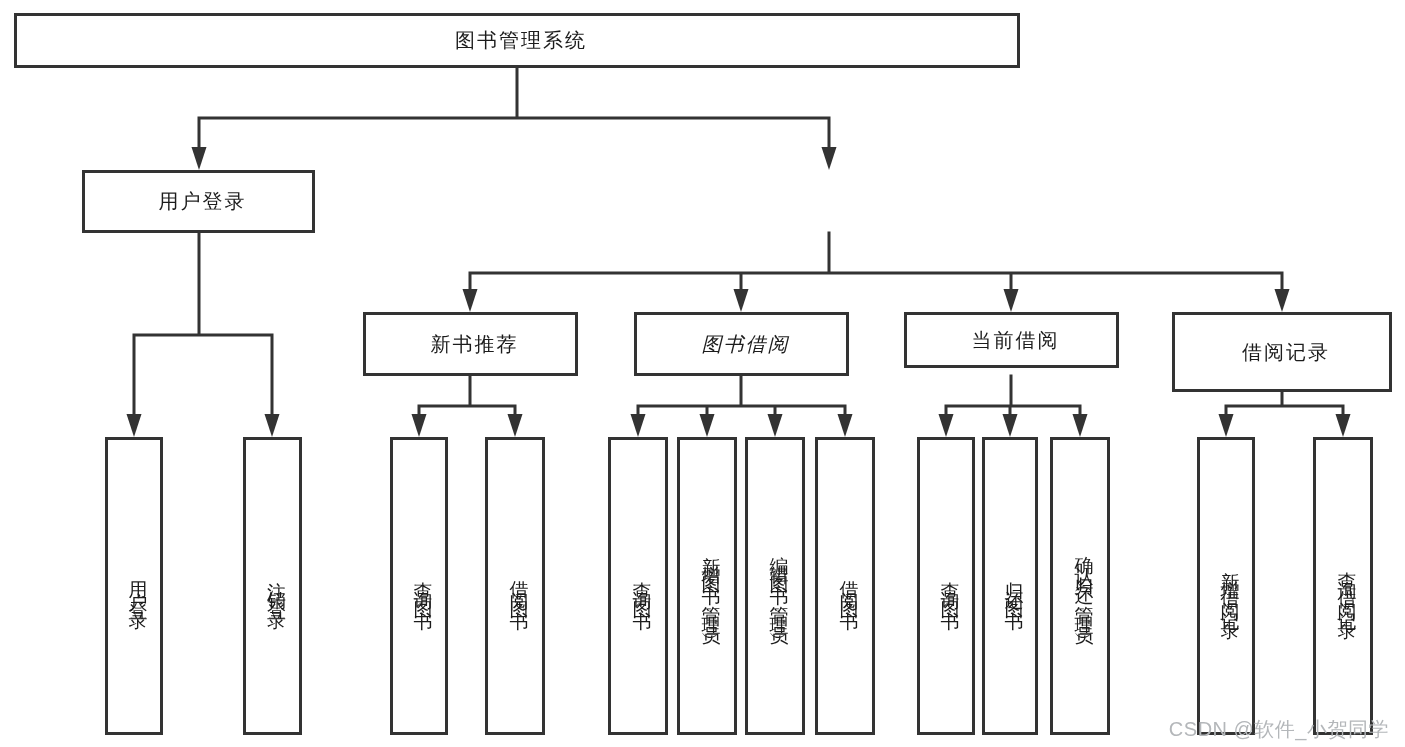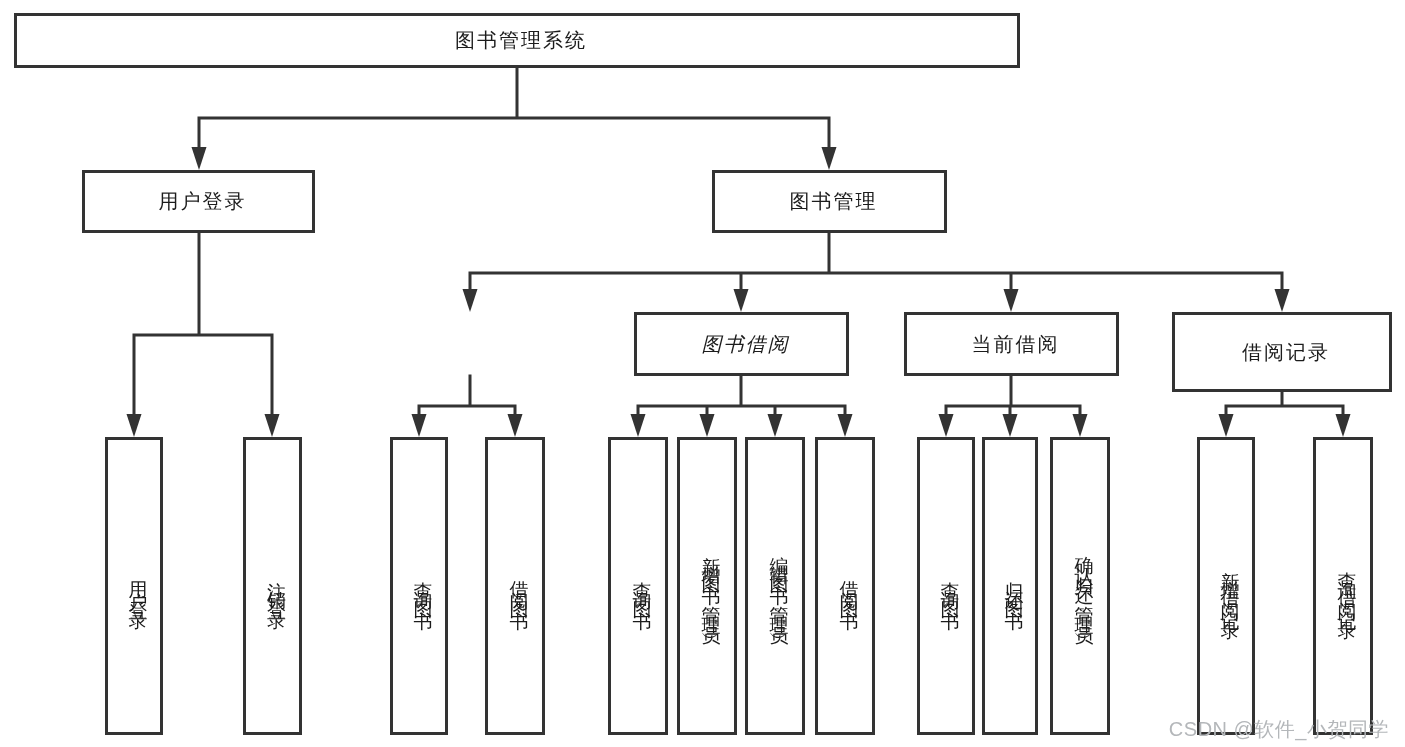--- a/index.html
+++ b/index.html
@@ -96,24 +96,24 @@
       <polygon points="1002.5,414 1017.5,414 1010,437"></polygon>
       <polygon points="1072.5,414 1087.5,414 1080,437"></polygon>
       <polygon points="1218.5,414 1233.5,414 1226,437"></polygon>
       <polygon points="1335.5,414 1350.5,414 1343,437"></polygon>
     </g>
   </svg>
 
   <div class="node h" style="left:14px; top:13px; width:1006px; height:55px;">图书管理系统</div>
 
   <div class="node h" style="left:82px; top:170px; width:233px; height:63px;">用户登录</div>
-  <div class="node h" style="left:712px; top:170px; width:235px; height:63px;">图书管理</div>
 
+  <div class="node h" style="left:363px; top:312px; width:215px; height:64px;">新书推荐</div>
   <div class="node h" style="left:634px; top:312px; width:215px; height:64px;font-style:italic;">图书借阅</div>
-  <div class="node h" style="left:904px; top:312px; width:215px; height:64px;">当前借阅</div>
+  <div class="node h" style="left:904px; top:312px; width:215px; height:56px;">当前借阅</div>
   <div class="node h" style="left:1172px; top:312px; width:220px; height:80px;">借阅记录</div>
 
   <div class="node v" style="left:105px; top:437px; width:58px; height:298px;">
     <span class="v-text">用户登录</span>
   </div>
   <div class="node v" style="left:243px; top:437px; width:59px; height:298px;">
     <span class="v-text">注销登录</span>
   </div>
 
   <div class="node v" style="left:390px; top:437px; width:58px; height:298px;">

